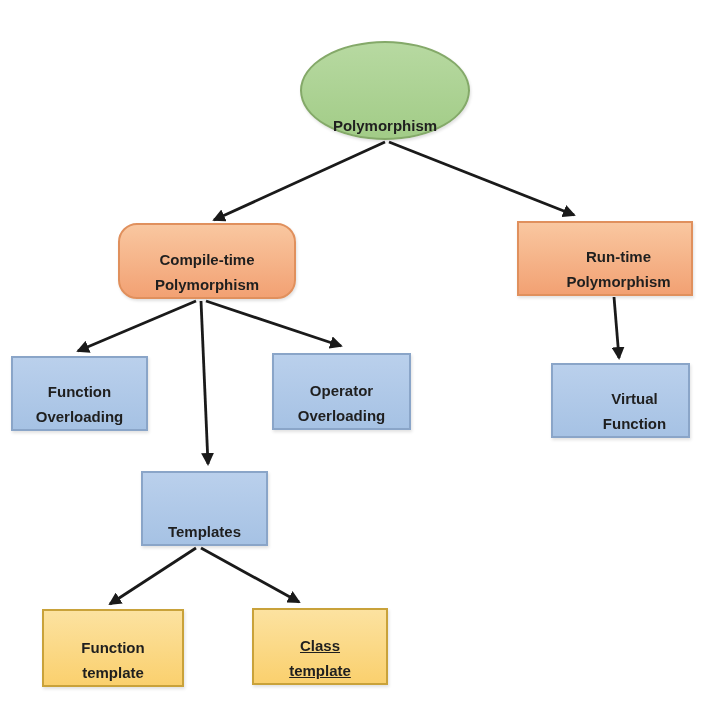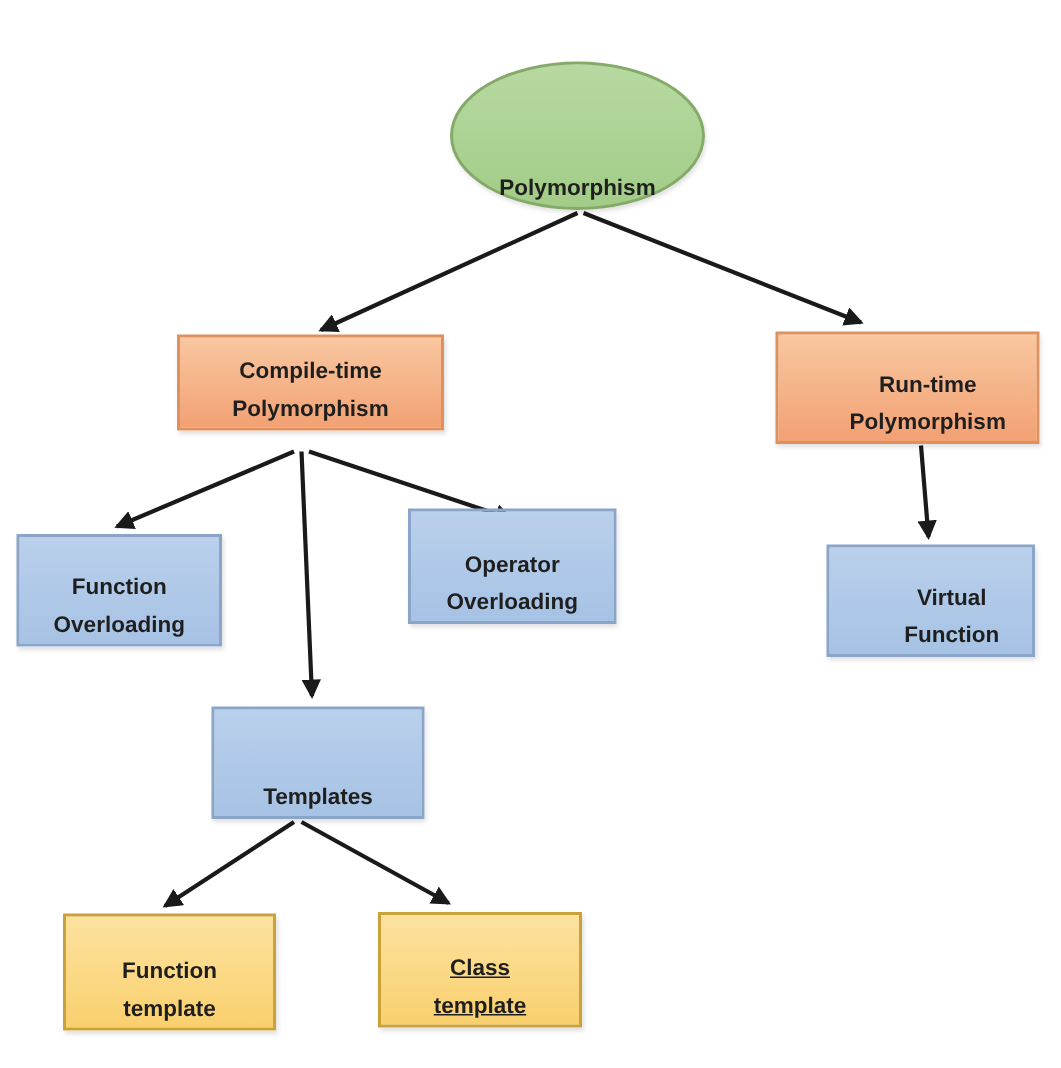--- a/index.html
+++ b/index.html
@@ -22,26 +22,26 @@
     font-weight:bold; font-size:15px; line-height:25px;
     color:#1f1f1f;
     white-space:pre-line;
     border:2px solid transparent;
     box-sizing:border-box;
     box-shadow:1px 2px 3px rgba(0,0,0,0.12);
   }
   .node.ellipse { border-radius:50%; }
   
   #n-polymorphism { left:300px; top:41px;  width:170px; height:99px; }
-  #n-compile      { left:118px; top:223px; width:178px; height:64px; }
+  #n-compile      { left:118px; top:223px; width:178px; height:76px;border-radius:19px; }
   #n-runtime      { left:517px; top:221px; width:176px; height:75px;padding-left:27px; }
   #n-funcover     { left:11px;  top:356px; width:137px; height:75px; }
-  #n-operover     { left:272px; top:339px; width:139px; height:77px; }
+  #n-operover     { left:272px; top:353px; width:139px; height:77px; }
   #n-virtual      { left:551px; top:363px; width:139px; height:75px; }
-  #n-templates    { left:141px; top:471px; width:142px; height:75px; }
+  #n-templates    { left:141px; top:471px; width:127px; height:75px; }
   #n-functmpl     { left:42px;  top:609px; width:142px; height:78px; }
   #n-classtmpl    { left:252px; top:608px; width:136px; height:77px; }
 </style>
 </head>
 <body>
 
 <div class="stage" style="background: rgb(255, 255, 255);">
 
   <svg class="edges-layer" width="707" height="712" viewBox="0 0 707 712" xmlns="http://www.w3.org/2000/svg">
     <defs>

